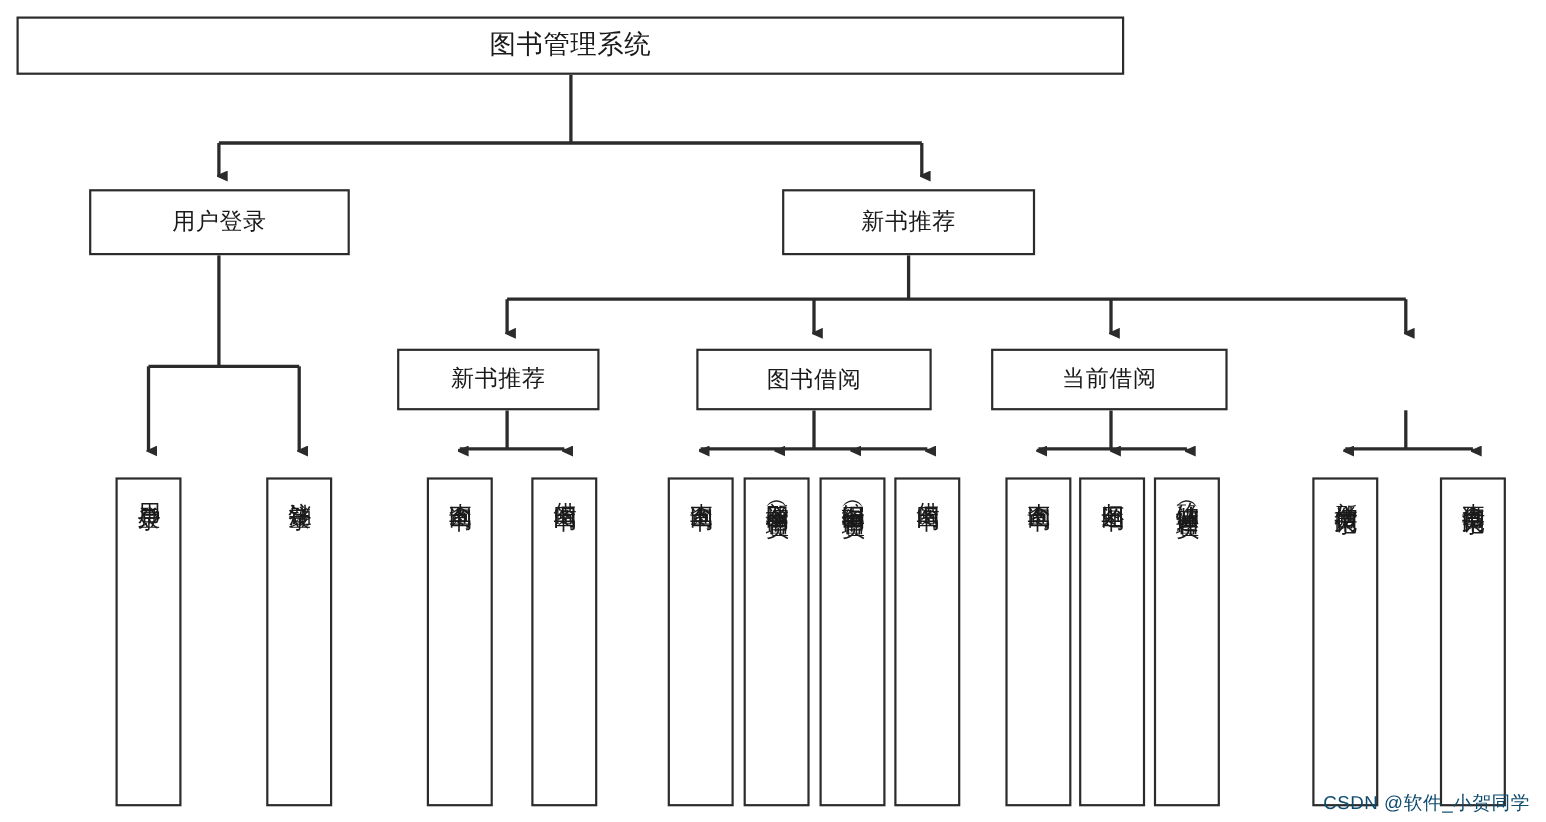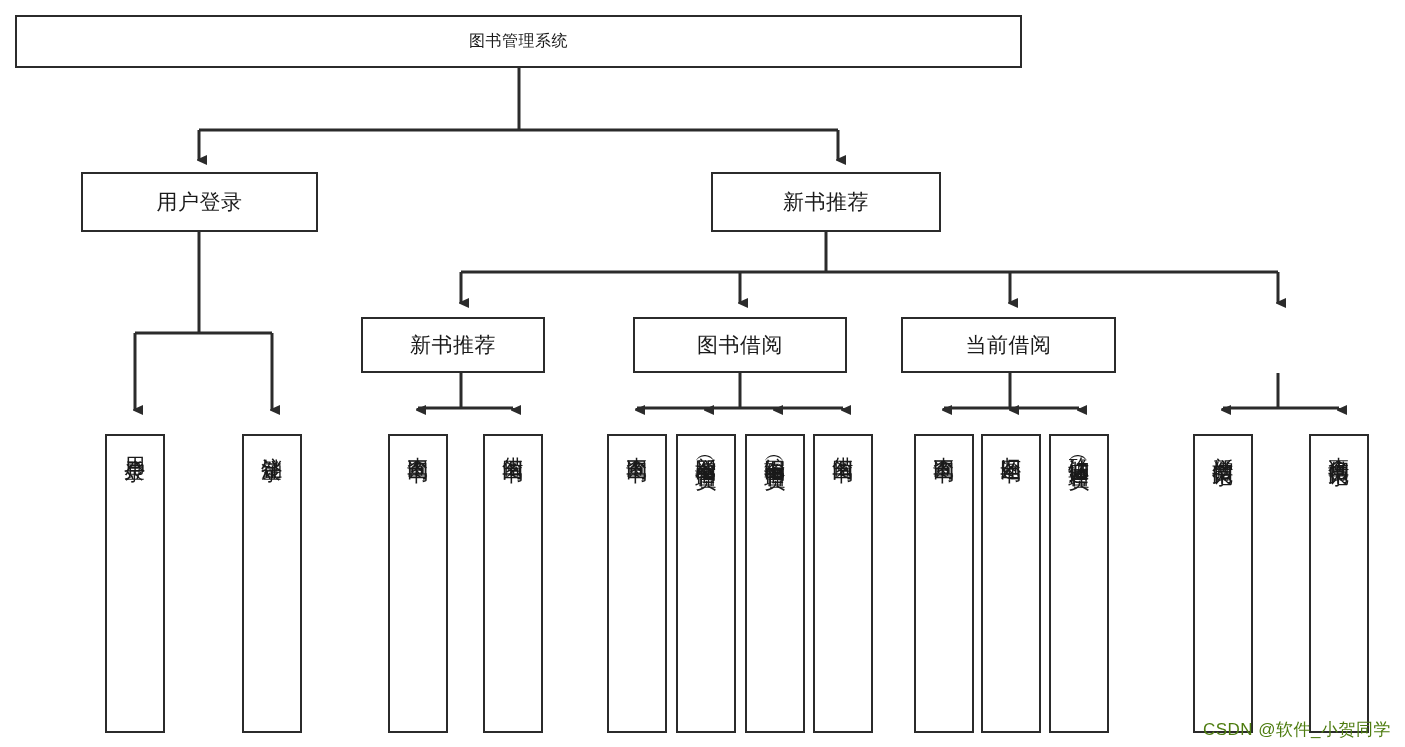--- a/index.html
+++ b/index.html
@@ -46,21 +46,21 @@
     line-height: 1.18;
     letter-spacing: 0.5px;
     white-space: nowrap;
   }
   
   .node.horizontal .node-label {
     writing-mode: horizontal-tb;
     font-size: 21px;
   }
   .node.root .node-label {
-    font-size: 16px;
+    font-size: 24px;
   }
   
   .node.vertical {
     align-items: flex-start;
     justify-content: center;
     padding-top: 4px;
   }
   .node.vertical .node-label {
     writing-mode: vertical-rl;
     text-orientation: upright;
@@ -70,21 +70,21 @@
     white-space: normal;
     max-height: 290px;
   }
   
   #watermark {
     position: absolute;
     z-index: 3;
     right: 14px;
     bottom: 6px;
     font-size: 17px;
-    color: #4d7c0f;
+    color: #0c4a6e;
     letter-spacing: 0.5px;
     white-space: nowrap;
     font-family: "Liberation Sans", "DejaVu Sans", sans-serif;
   }
 </style>
 </head>
 <body>
 
 <div id="diagram-root">
 

